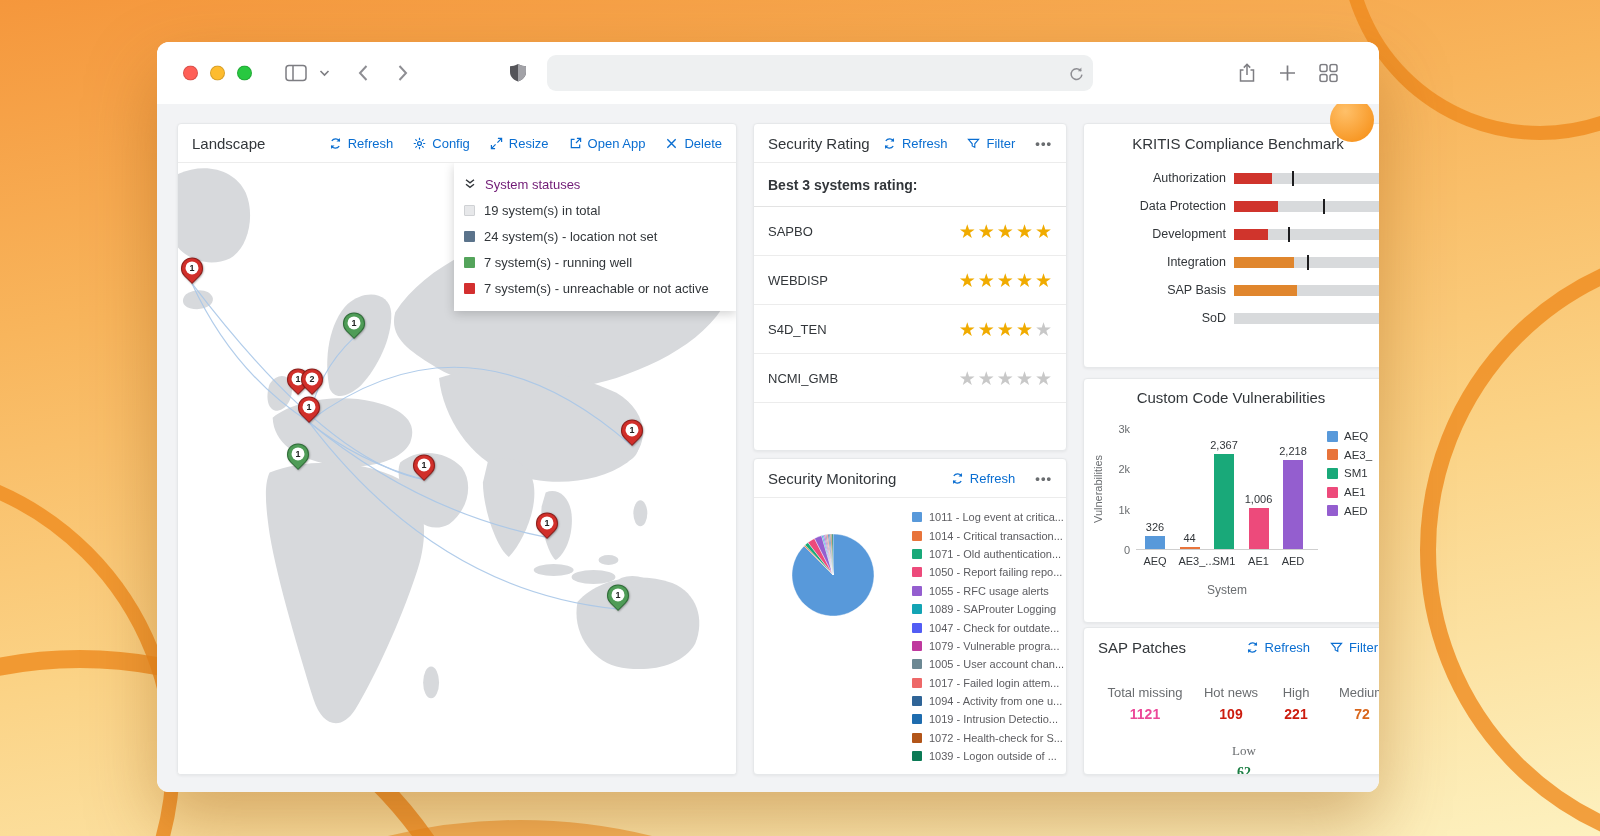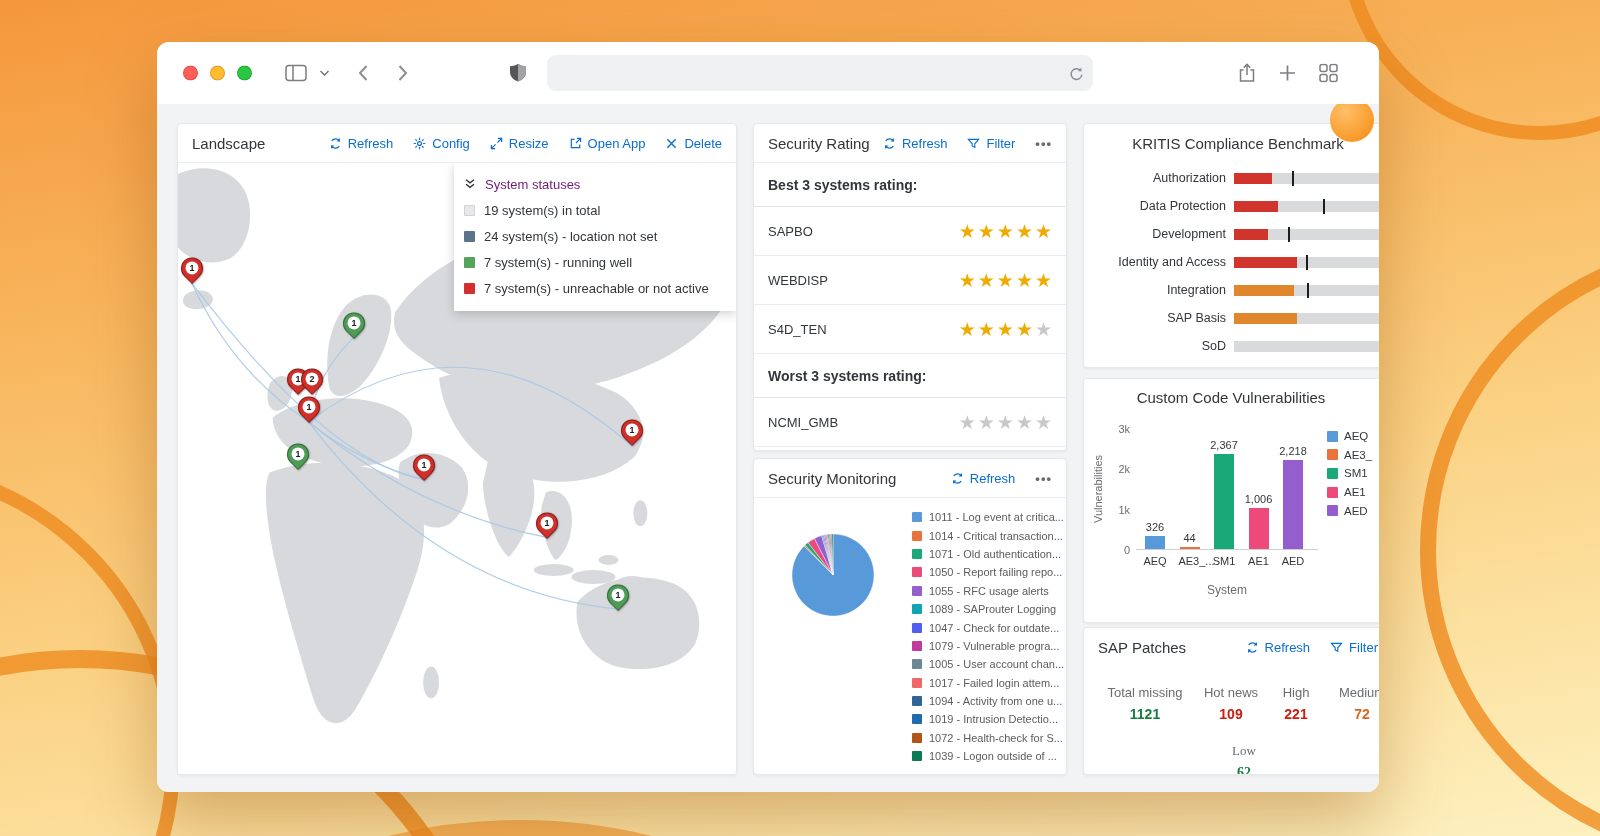--- a/index.html
+++ b/index.html
@@ -396,21 +396,20 @@
             </div>
             <div class="rt-row">
               <span class="rt-name">WEBDISP</span>
               <span class="stars"><span style="color: rgb(240, 171, 0);">★</span><span style="color: rgb(240, 171, 0);">★</span><span style="color: rgb(240, 171, 0);">★</span><span style="color: rgb(240, 171, 0);">★</span><span style="color: rgb(240, 171, 0);">★</span></span>
             </div>
             <div class="rt-row">
               <span class="rt-name">S4D_TEN</span>
               <span class="stars"><span style="color: rgb(240, 171, 0);">★</span><span style="color: rgb(240, 171, 0);">★</span><span style="color: rgb(240, 171, 0);">★</span><span style="color: rgb(240, 171, 0);">★</span><span style="color: rgb(200, 200, 200);">★</span></span>
             </div>
           </div>
-        <div class="rt-label">Worst 3 systems rating:</div>
         <div id="rt-worst">
             <div class="rt-row">
               <span class="rt-name">NCMI_GMB</span>
               <span class="stars"><span style="color: rgb(200, 200, 200);">★</span><span style="color: rgb(200, 200, 200);">★</span><span style="color: rgb(200, 200, 200);">★</span><span style="color: rgb(200, 200, 200);">★</span><span style="color: rgb(200, 200, 200);">★</span></span>
             </div>
           </div>
       </section>
 
       <section class="card c-monitor">
         <div class="card-hd bordered">
@@ -530,27 +529,20 @@
               </div>
             </div>
             <div class="kr-row">
               <span class="kr-label">Development</span>
               <div class="kr-track">
                 <div class="kr-bar" style="width: 23%; background: rgb(208, 52, 44);"></div>
                 <div class="kr-tick" style="left: 37%;"></div>
               </div>
             </div>
             <div class="kr-row">
-              <span class="kr-label">Identity and Access</span>
-              <div class="kr-track">
-                <div class="kr-bar" style="width: 43%; background: rgb(208, 52, 44);"></div>
-                <div class="kr-tick" style="left: 49%;"></div>
-              </div>
-            </div>
-            <div class="kr-row">
               <span class="kr-label">Integration</span>
               <div class="kr-track">
                 <div class="kr-bar" style="width: 41%; background: rgb(224, 134, 45);"></div>
                 <div class="kr-tick" style="left: 50%;"></div>
               </div>
             </div>
             <div class="kr-row">
               <span class="kr-label">SAP Basis</span>
               <div class="kr-track">
                 <div class="kr-bar" style="width: 43%; background: rgb(224, 134, 45);"></div>
@@ -639,21 +631,21 @@
                     <path d="M1.5 2.5h11L8.4 7.3v3.9l-2.8-1.6V7.3z" fill="none" stroke="currentColor" stroke-width="1.2"></path>
                   </svg>
                 </span>
                 <span>Filter</span>
               </button>
           </div>
         </div>
         <div class="pt-row" id="pt-row1">
             <div class="pt-stat" style="left: 61px;">
               <div class="pt-lab">Total missing</div>
-              <div class="pt-val" style="color: #15803d;">1121</div>
+              <div class="pt-val" style="color: #ec4899;">1121</div>
             </div>
             <div class="pt-stat" style="left: 147px;">
               <div class="pt-lab">Hot news</div>
               <div class="pt-val" style="color: rgb(204, 28, 14);">109</div>
             </div>
             <div class="pt-stat" style="left: 212px;">
               <div class="pt-lab">High</div>
               <div class="pt-val" style="color: rgb(204, 28, 14);">221</div>
             </div>
             <div class="pt-stat" style="left: 278px;">

